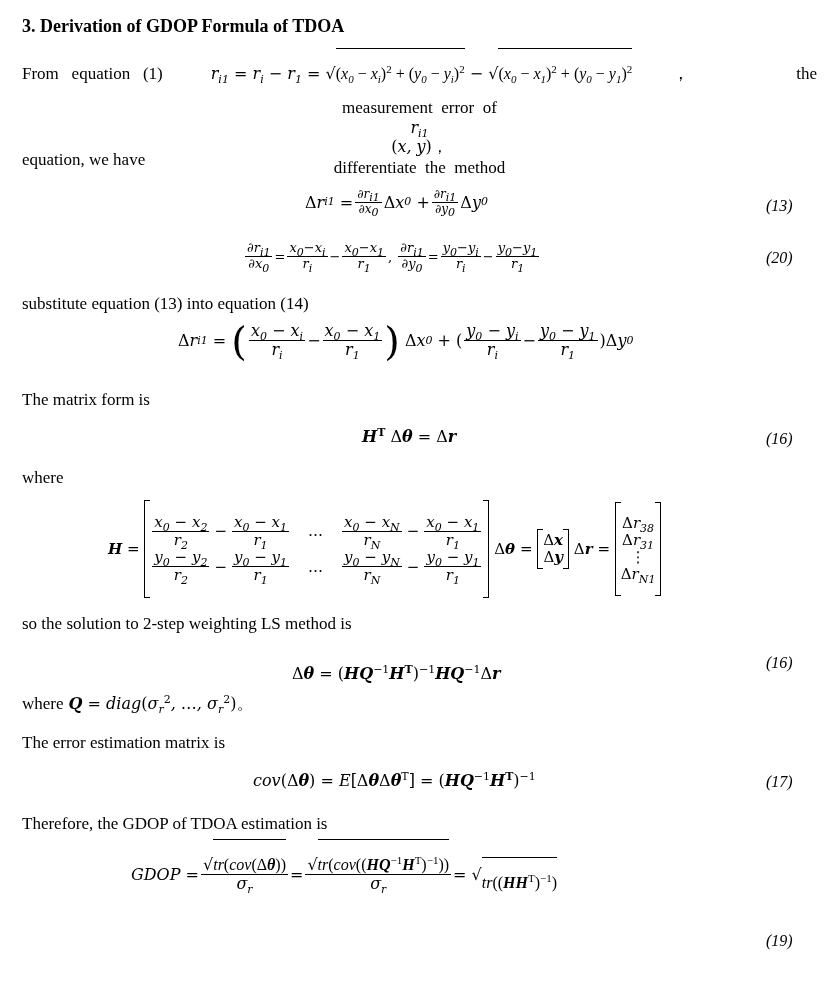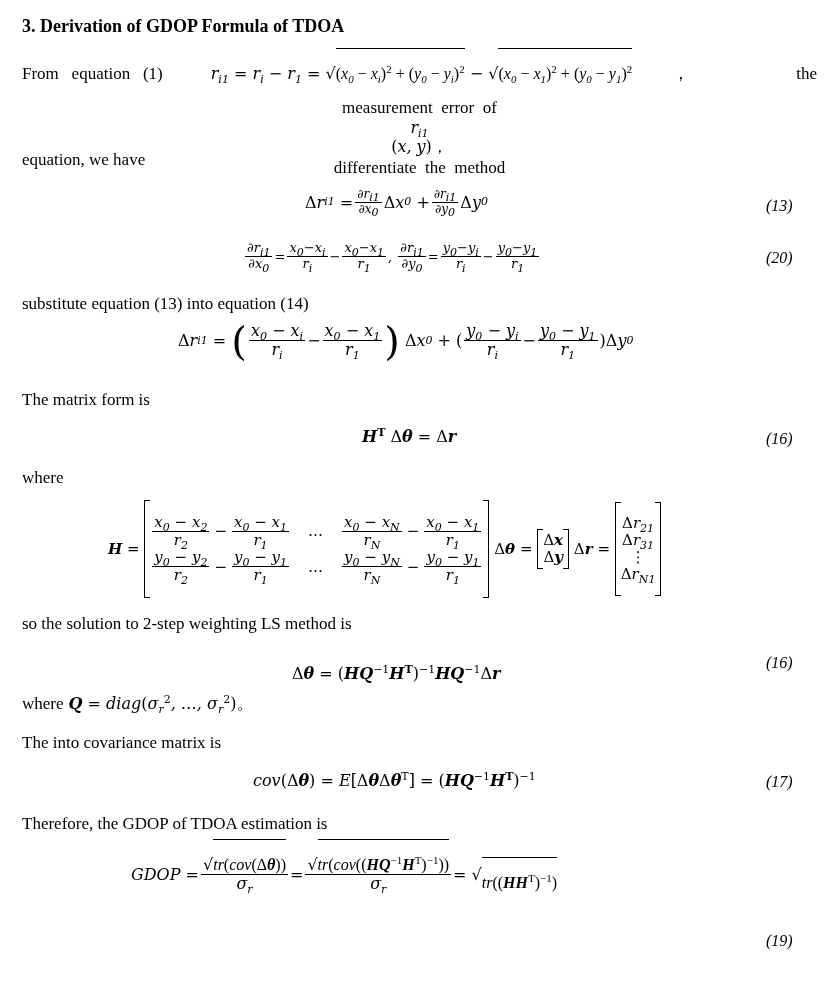--- a/index.html
+++ b/index.html
@@ -188,21 +188,21 @@
   &nbsp;<span class="up">Δ</span><span class="b">θ</span>&nbsp;<span class="up">=</span>&nbsp;
   <span class="brk l" style="height:38px;"></span>
   <span class="col">
       <span><span class="up">Δ</span><span class="b">x</span></span>
       <span><span class="up">Δ</span><span class="b">y</span></span>
     </span>
   <span class="brk r" style="height:38px;"></span>
   &nbsp;<span class="up">Δ</span><span class="b">r</span>&nbsp;<span class="up">=</span>&nbsp;
   <span class="brk l" style="height:92px;"></span>
   <span class="col">
-      <span><span class="up">Δ</span>r<sub>21</sub></span>
+      <span><span class="up">Δ</span>r<sub>38</sub></span>
       <span><span class="up">Δ</span>r<sub>31</sub></span>
       <span class="up">⋮</span>
       <span><span class="up">Δ</span>r<sub>N1</sub></span>
     </span>
   <span class="brk r" style="height:92px;"></span>
 </div>
 
 <div class="abs txt" style="left:22px;top:614px;">so the solution to 2-step weighting LS method is</div>
 
 <div class="abs math" style="left:292px;top:652px;margin-top:12px;">
@@ -211,21 +211,21 @@
 <div class="abs eqno" style="left:766px;top:654px;">(16)</div>
 
 <div class="abs" style="left:22px;top:692px;display:flex;align-items:center;">
   <span class="txt">where</span>
   <span class="math" style="margin-left:5px;">
     <span class="b">Q</span> <span class="up">=</span> diag<span class="up">(</span>σ<sub>r</sub><sup class="up">2</sup>, <span class="up">…</span>, σ<sub>r</sub><sup class="up">2</sup><span class="up">)</span>
   </span>
   <span class="txt">。</span>
 </div>
 
-<div class="abs txt" style="left:22px;top:733px;">The into covariance matrix is</div>
+<div class="abs txt" style="left:22px;top:733px;">The error estimation matrix is</div>
 
 <div class="abs math" style="left:253px;top:771px;">
   cov<span class="up">(Δ</span><span class="b">θ</span><span class="up">)</span> <span class="up">=</span> E<span class="up">[Δ</span><span class="b">θ</span><span class="up">Δ</span><span class="b">θ</span><sup class="up">T</sup><span class="up">]</span> <span class="up">=</span> <span class="up">(</span><span class="b">HQ</span><sup class="up">−1</sup><span class="b">H</span><sup class="up b">T</sup><span class="up">)</span><sup class="up">−1</sup>
 </div>
 <div class="abs eqno" style="left:766px;top:773px;">(17)</div>
 
 <div class="abs txt" style="left:22px;top:814px;">Therefore, the GDOP of TDOA estimation is</div>
 
 <div class="abs math" style="left:131px;top:856px;display:flex;align-items:center;">
   GDOP&nbsp;<span class="up">=</span>

